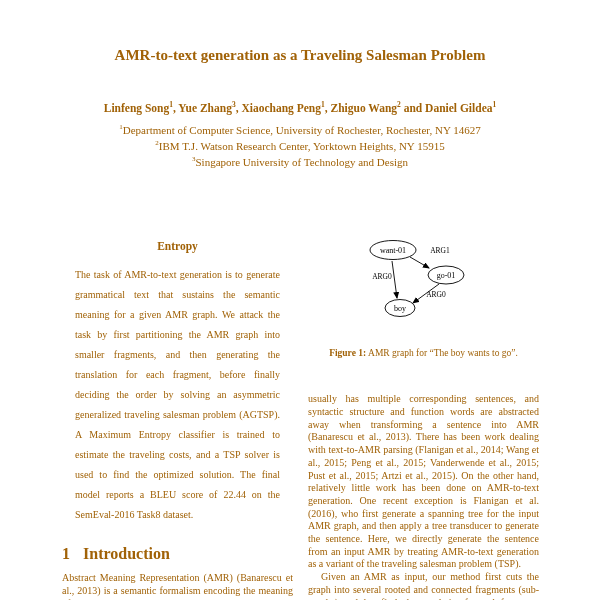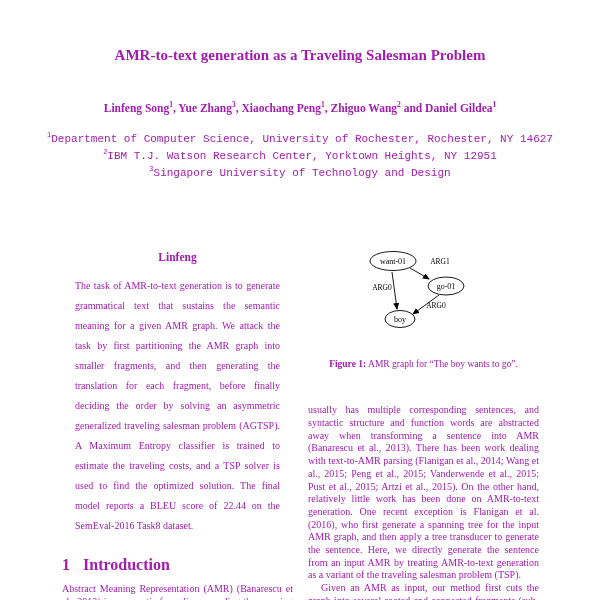--- a/index.html
+++ b/index.html
@@ -2,28 +2,28 @@
 <html lang="en"><head>
 <meta charset="utf-8">
 <style>
   html, body { margin: 0; padding: 0; background: #ffffff; }
   .page {
     position: relative;
     width: 600px;
     height: 600px;
     background: #ffffff;
     overflow: hidden;
-    color: #a21caf;
+    color: #a16207;
     font-family: "Liberation Serif", "DejaVu Serif", serif;
   }
   .header { text-align: center; }
   .title { padding-top: 46px; font-size: 15px; line-height: 19px; font-weight: bold; }
   .authors { margin-top: 30px; font-size: 11.5px; line-height: 20px; font-weight: bold; }
   .authors sup { font-size: 7.5px; font-weight: bold; }
-  .affils { margin-top: 11px; font-family: Liberation Mono, monospace; }
+  .affils { margin-top: 3px; }
   .affil { font-size: 11px; line-height: 13.5px; }
   .affil sup { font-size: 7px; }
   .columns { display: flex; gap: 15px; margin: 66px 61px 0 62px; }
   .col { width: 231px; }
   .abstract-heading { text-align: center; font-weight: bold; font-size: 11.5px; line-height: 14px; margin: 4px 0 12px 0; }
   .abstract-body { font-size: 10px; line-height: 20px; text-align: justify; padding: 0 13px; }
   .section-heading { font-size: 16px; font-weight: bold; line-height: 14px; margin: 22px 0 11px 0; }
   .section-number { margin-right: 13px; }
   .body-para { font-size: 10px; line-height: 12.7px; text-align: justify; }
   .indent { text-indent: 13px; }
@@ -40,29 +40,29 @@
 
   <div class="header">
     <div class="title">AMR-to-text generation as a Traveling Salesman Problem</div>
 
     <div class="authors">
       <span><span>Linfeng Song</span><sup>1</sup><span>, </span></span><span><span>Yue Zhang</span><sup>3</sup><span>, </span></span><span><span>Xiaochang Peng</span><sup>1</sup><span>, </span></span><span><span>Zhiguo Wang</span><sup>2</sup><span> and </span></span><span><span>Daniel Gildea</span><sup>1</sup></span>
     </div>
 
     <div class="affils">
       <div class="affil"><sup>1</sup><span>Department of Computer Science, University of Rochester, Rochester, NY 14627</span></div>
-      <div class="affil"><sup>2</sup><span>IBM T.J. Watson Research Center, Yorktown Heights, NY 12951</span></div>
+      <div class="affil"><sup>2</sup><span>IBM T.J. Watson Research Center, Yorktown Heights, NY 15915</span></div>
       <div class="affil"><sup>3</sup><span>Singapore University of Technology and Design</span></div>
     </div>
   </div>
 
   <div class="columns">
 
     <div class="col">
-      <div class="abstract-heading">Linfeng</div>
+      <div class="abstract-heading">Entropy</div>
       <div class="abstract-body">The task of AMR-to-text generation is to generate grammatical text that sustains the semantic meaning for a given AMR graph. We attack the task by first partitioning the AMR graph into smaller fragments, and then generating the translation for each fragment, before finally deciding the order by solving an asymmetric generalized traveling salesman problem (AGTSP). A Maximum Entropy classifier is trained to estimate the traveling costs, and a TSP solver is used to find the optimized solution. The final model reports a BLEU score of 22.44 on the SemEval-2016 Task8 dataset.</div>
       <div class="section-heading">
         <span class="section-number">1</span><span>Introduction</span>
       </div>
       <div class="body-para">Abstract Meaning Representation (AMR) (Banarescu et al., 2013) is a semantic formalism encoding the meaning of a sentence as a rooted, directed graph. Shown in Figure 1, the nodes of an AMR graph (e.g. “boy”, “go-01” and “want-01”) represent concepts, and the edges (e.g. “ARG0” and “ARG1”) represent relations between concepts. AMR jointly encodes a set of different semantic phenomena, which makes it useful in applications like question answering and semantics-based machine translation. AMR has served as an intermediate representation for various text-to-text NLP applica-</div>
     </div>
 
     <div class="col">
 
       <div class="figure">

